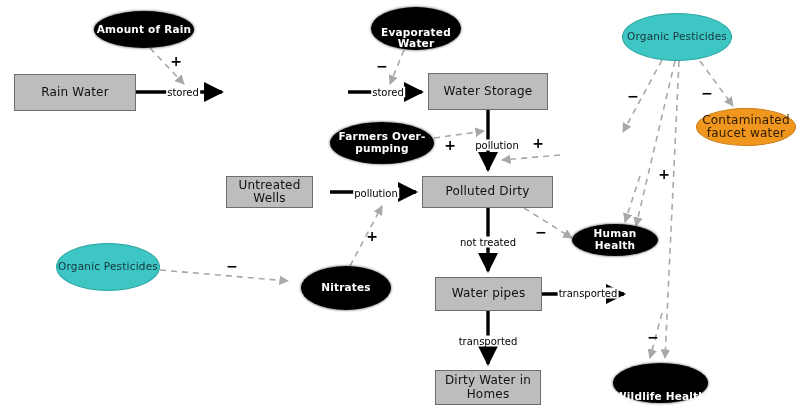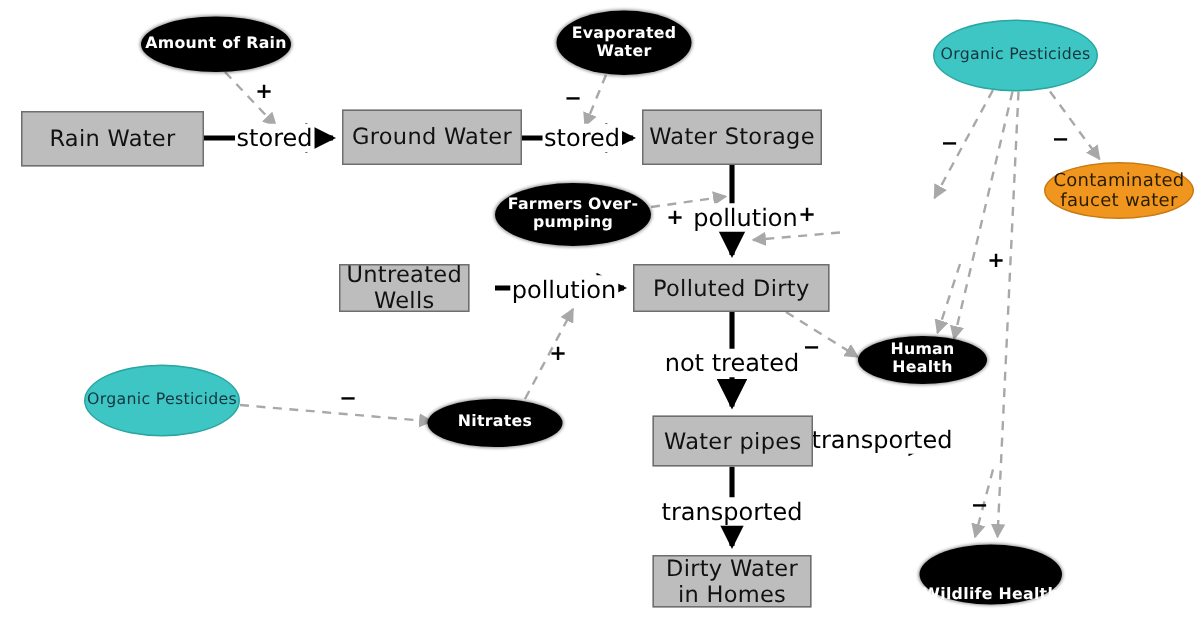--- a/index.html
+++ b/index.html
@@ -30,21 +30,21 @@
     justify-content: center;
     text-align: center;
     box-sizing: border-box;
     line-height: 1.12;
     z-index: 5;
   }
   .node-box {
     background: #bdbdbd;
     border: 1px solid #6e6e6e;
     color: #111111;
-    font-size: 15px;
+    font-size: 12px;
     letter-spacing: .2px;
   }
   .node-ellipse-black {
     background: #000000;
     border-radius: 50%;
     color: #ffffff;
     font-size: 10.5px;
     font-weight: bold;
     letter-spacing: .2px;
     box-shadow: 0 0 2px 1px rgba(0,0,0,0.35);
@@ -61,21 +61,21 @@
     background: #f0961e;
     border: 1px solid #c97a12;
     border-radius: 50%;
     color: #2b1c00;
     font-size: 12px;
     letter-spacing: .2px;
   }
   .edge-label {
     position: absolute;
     color: #000000;
-    font-size: 16px;
+    font-size: 10px;
     background: #ffffff;
     padding: 0 1px;
     white-space: nowrap;
     z-index: 4;
     transform: translate(-50%, -50%);
   }
   .sign-label {
     position: absolute;
     color: #000000;
     font-size: 14px;
@@ -143,52 +143,49 @@
 
       <path d="M 679 61 L 665 358" marker-end="url(#arrow-dashed)"></path>
 
       <path d="M 662 313 L 650 358" marker-end="url(#arrow-dashed)"></path>
     </g>
   </svg>
 
   <div class="node node-box" style="left:14px; top:74px; width:122px; height:37px;">
     <span>Rain Water</span>
   </div>
-  <div class="node node-box" style="left:228px; top:73px; width:120px; height:37px;">
-    <span>Ground Water</span>
-  </div>
   <div class="node node-box" style="left:428px; top:73px; width:120px; height:37px;">
     <span>Water Storage</span>
   </div>
   <div class="node node-box" style="left:226px; top:176px; width:87px; height:32px;align-items:center;">
     <span>Untreated Wells</span>
   </div>
   <div class="node node-box" style="left:422px; top:176px; width:131px; height:32px;">
     <span>Polluted Dirty</span>
   </div>
   <div class="node node-box" style="left:435px; top:277px; width:107px; height:34px;">
     <span>Water pipes</span>
   </div>
   <div class="node node-box" style="left:435px; top:370px; width:106px; height:35px;">
     <span>Dirty Water in Homes</span>
   </div>
 
   <div class="node node-ellipse-black" style="left:94px; top:11px; width:100px; height:37px;">
     <span>Amount of Rain</span>
   </div>
-  <div class="node node-ellipse-black" style="left:371px; top:7px; width:90px; height:43px;">
+  <div class="node node-ellipse-black" style="left:371px; top:7px; width:90px; height:43px;align-items:flex-end;">
     <span>Evaporated Water</span>
   </div>
   <div class="node node-ellipse-black" style="left:330px; top:122px; width:104px; height:42px;">
     <span>Farmers Over-pumping</span>
   </div>
   <div class="node node-ellipse-black" style="left:572px; top:224px; width:86px; height:32px;">
     <span>Human Health</span>
   </div>
-  <div class="node node-ellipse-black" style="left:285px; top:266px; width:90px; height:32px;">
+  <div class="node node-ellipse-black" style="left:301px; top:266px; width:90px; height:44px;">
     <span>Nitrates</span>
   </div>
   <div class="node node-ellipse-black" style="left:613px; top:363px; width:95px; height:40px;align-items:flex-end;">
     <span>Wildlife Health</span>
   </div>
 
   <div class="node node-ellipse-teal" style="left:622px; top:13px; width:110px; height:48px;">
     <span>Organic Pesticides</span>
   </div>
   <div class="node node-ellipse-teal" style="left:56px; top:243px; width:104px; height:48px;">

